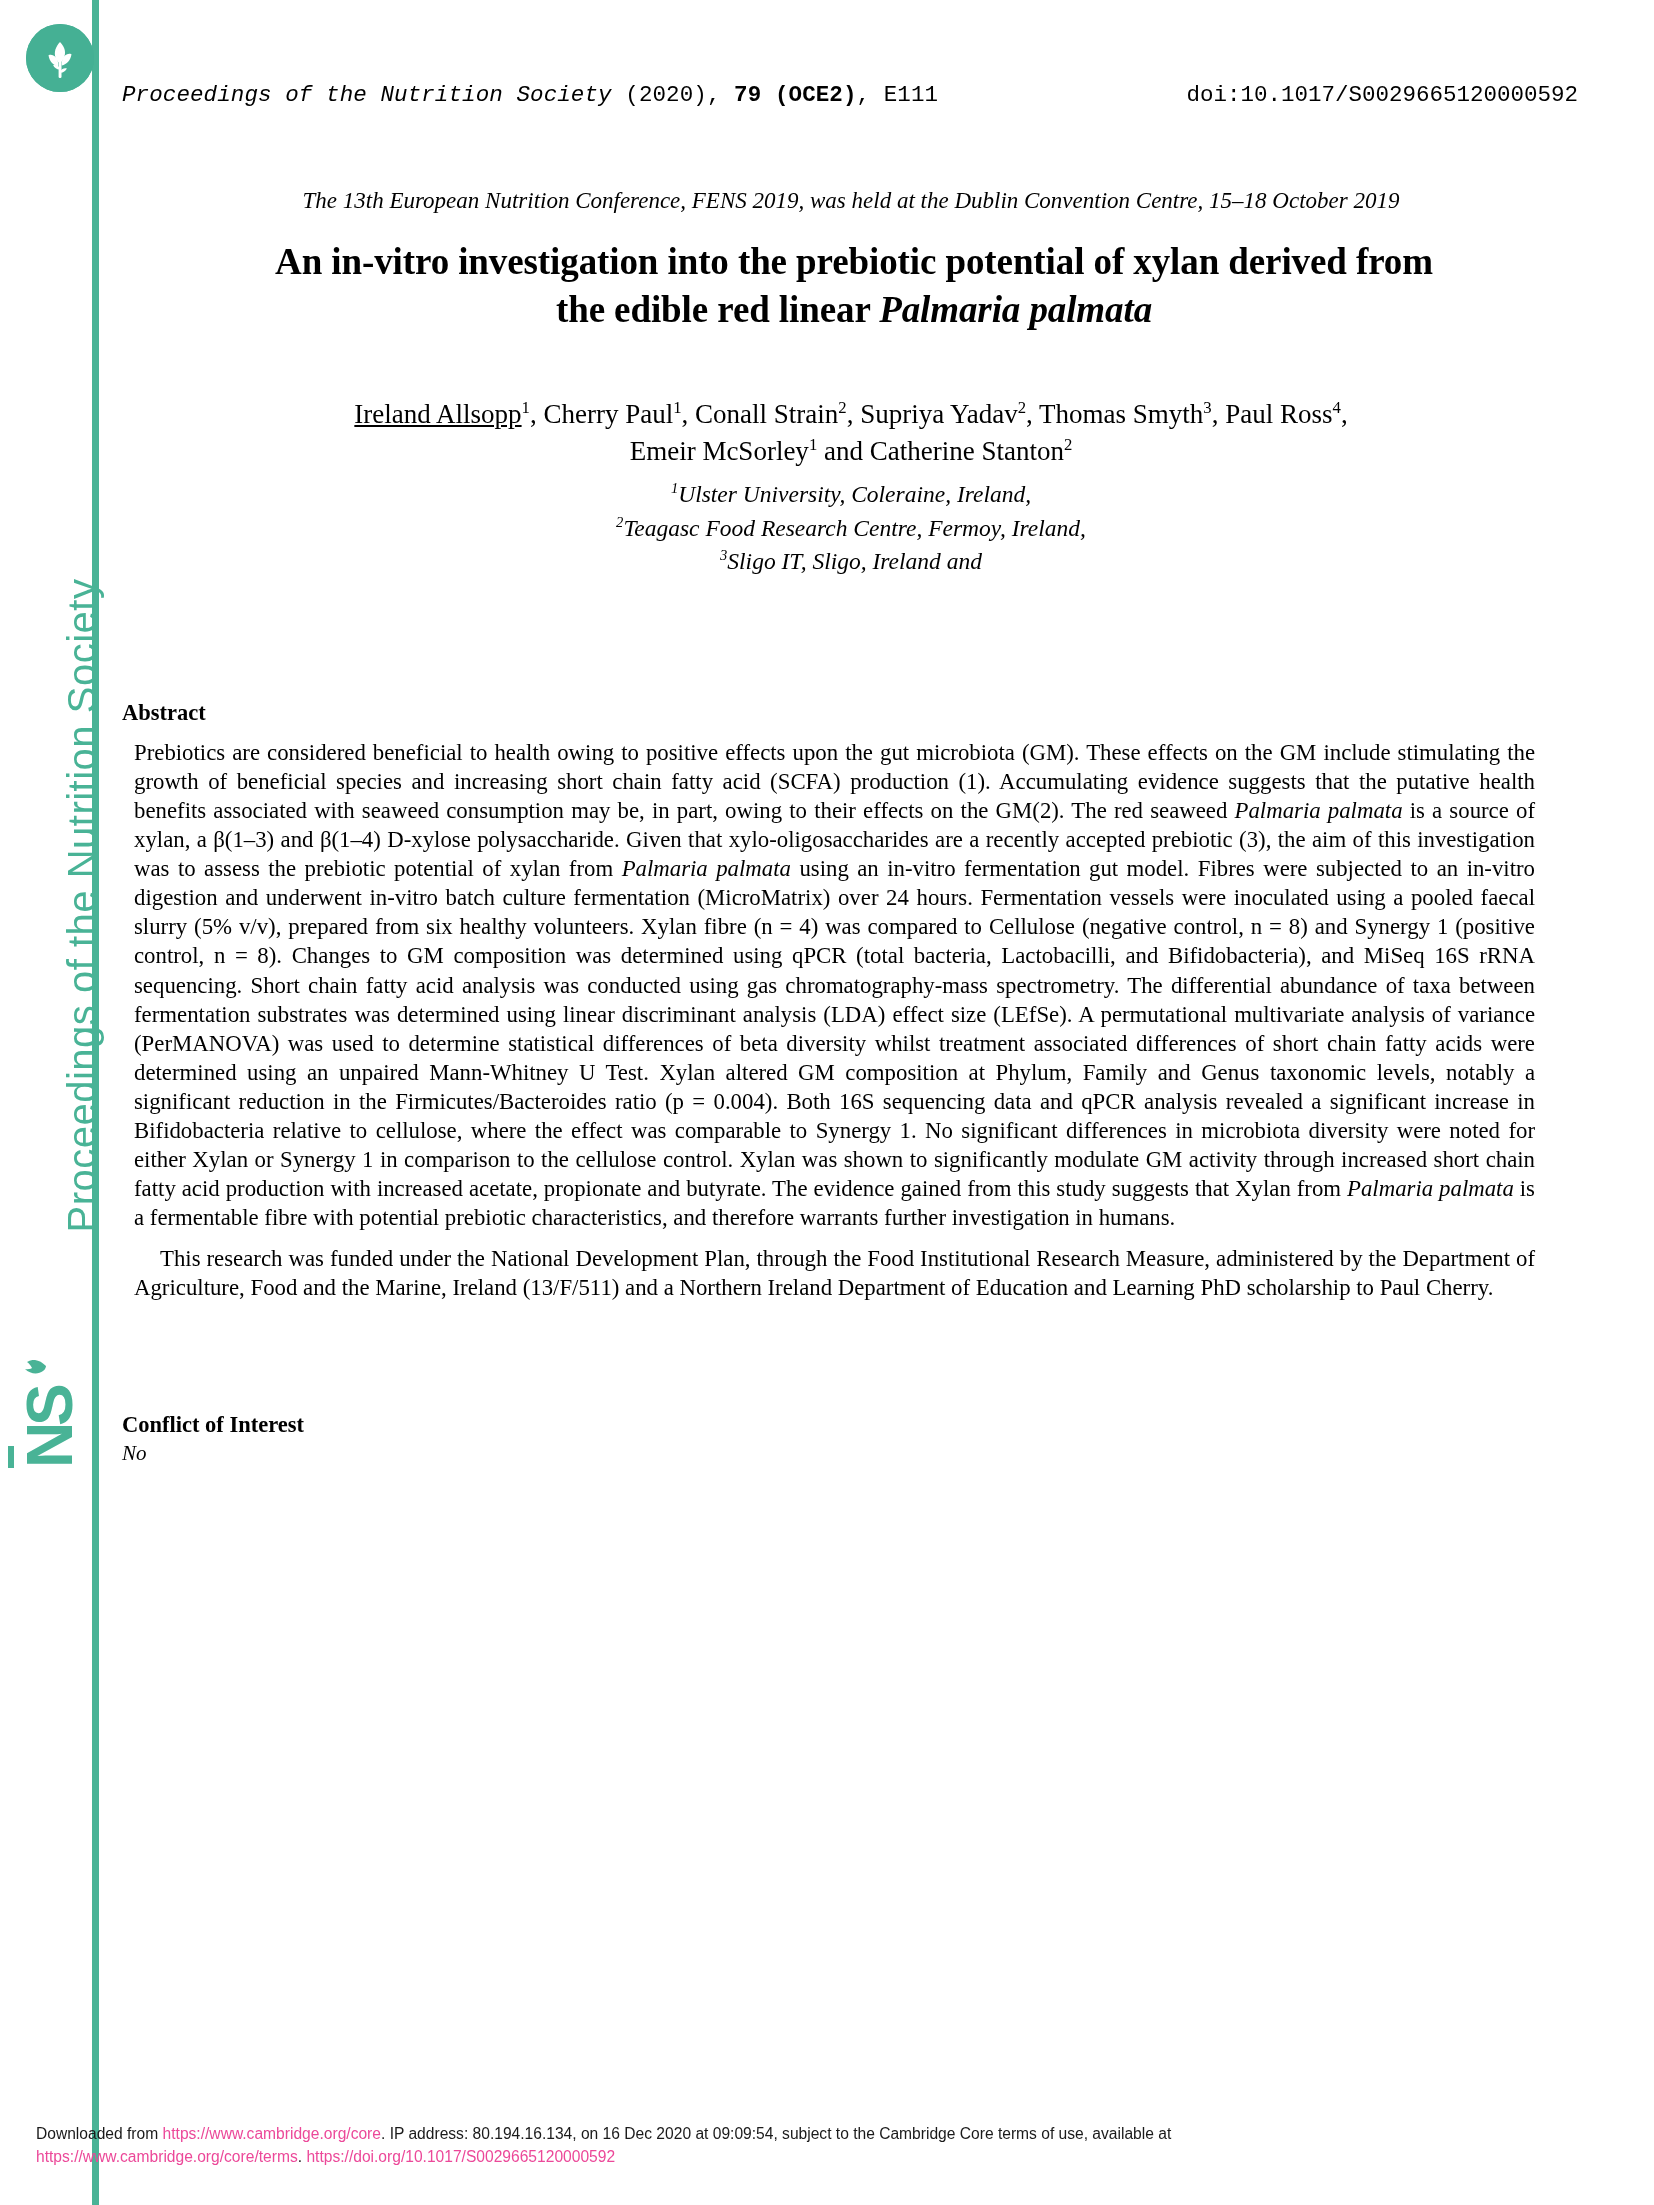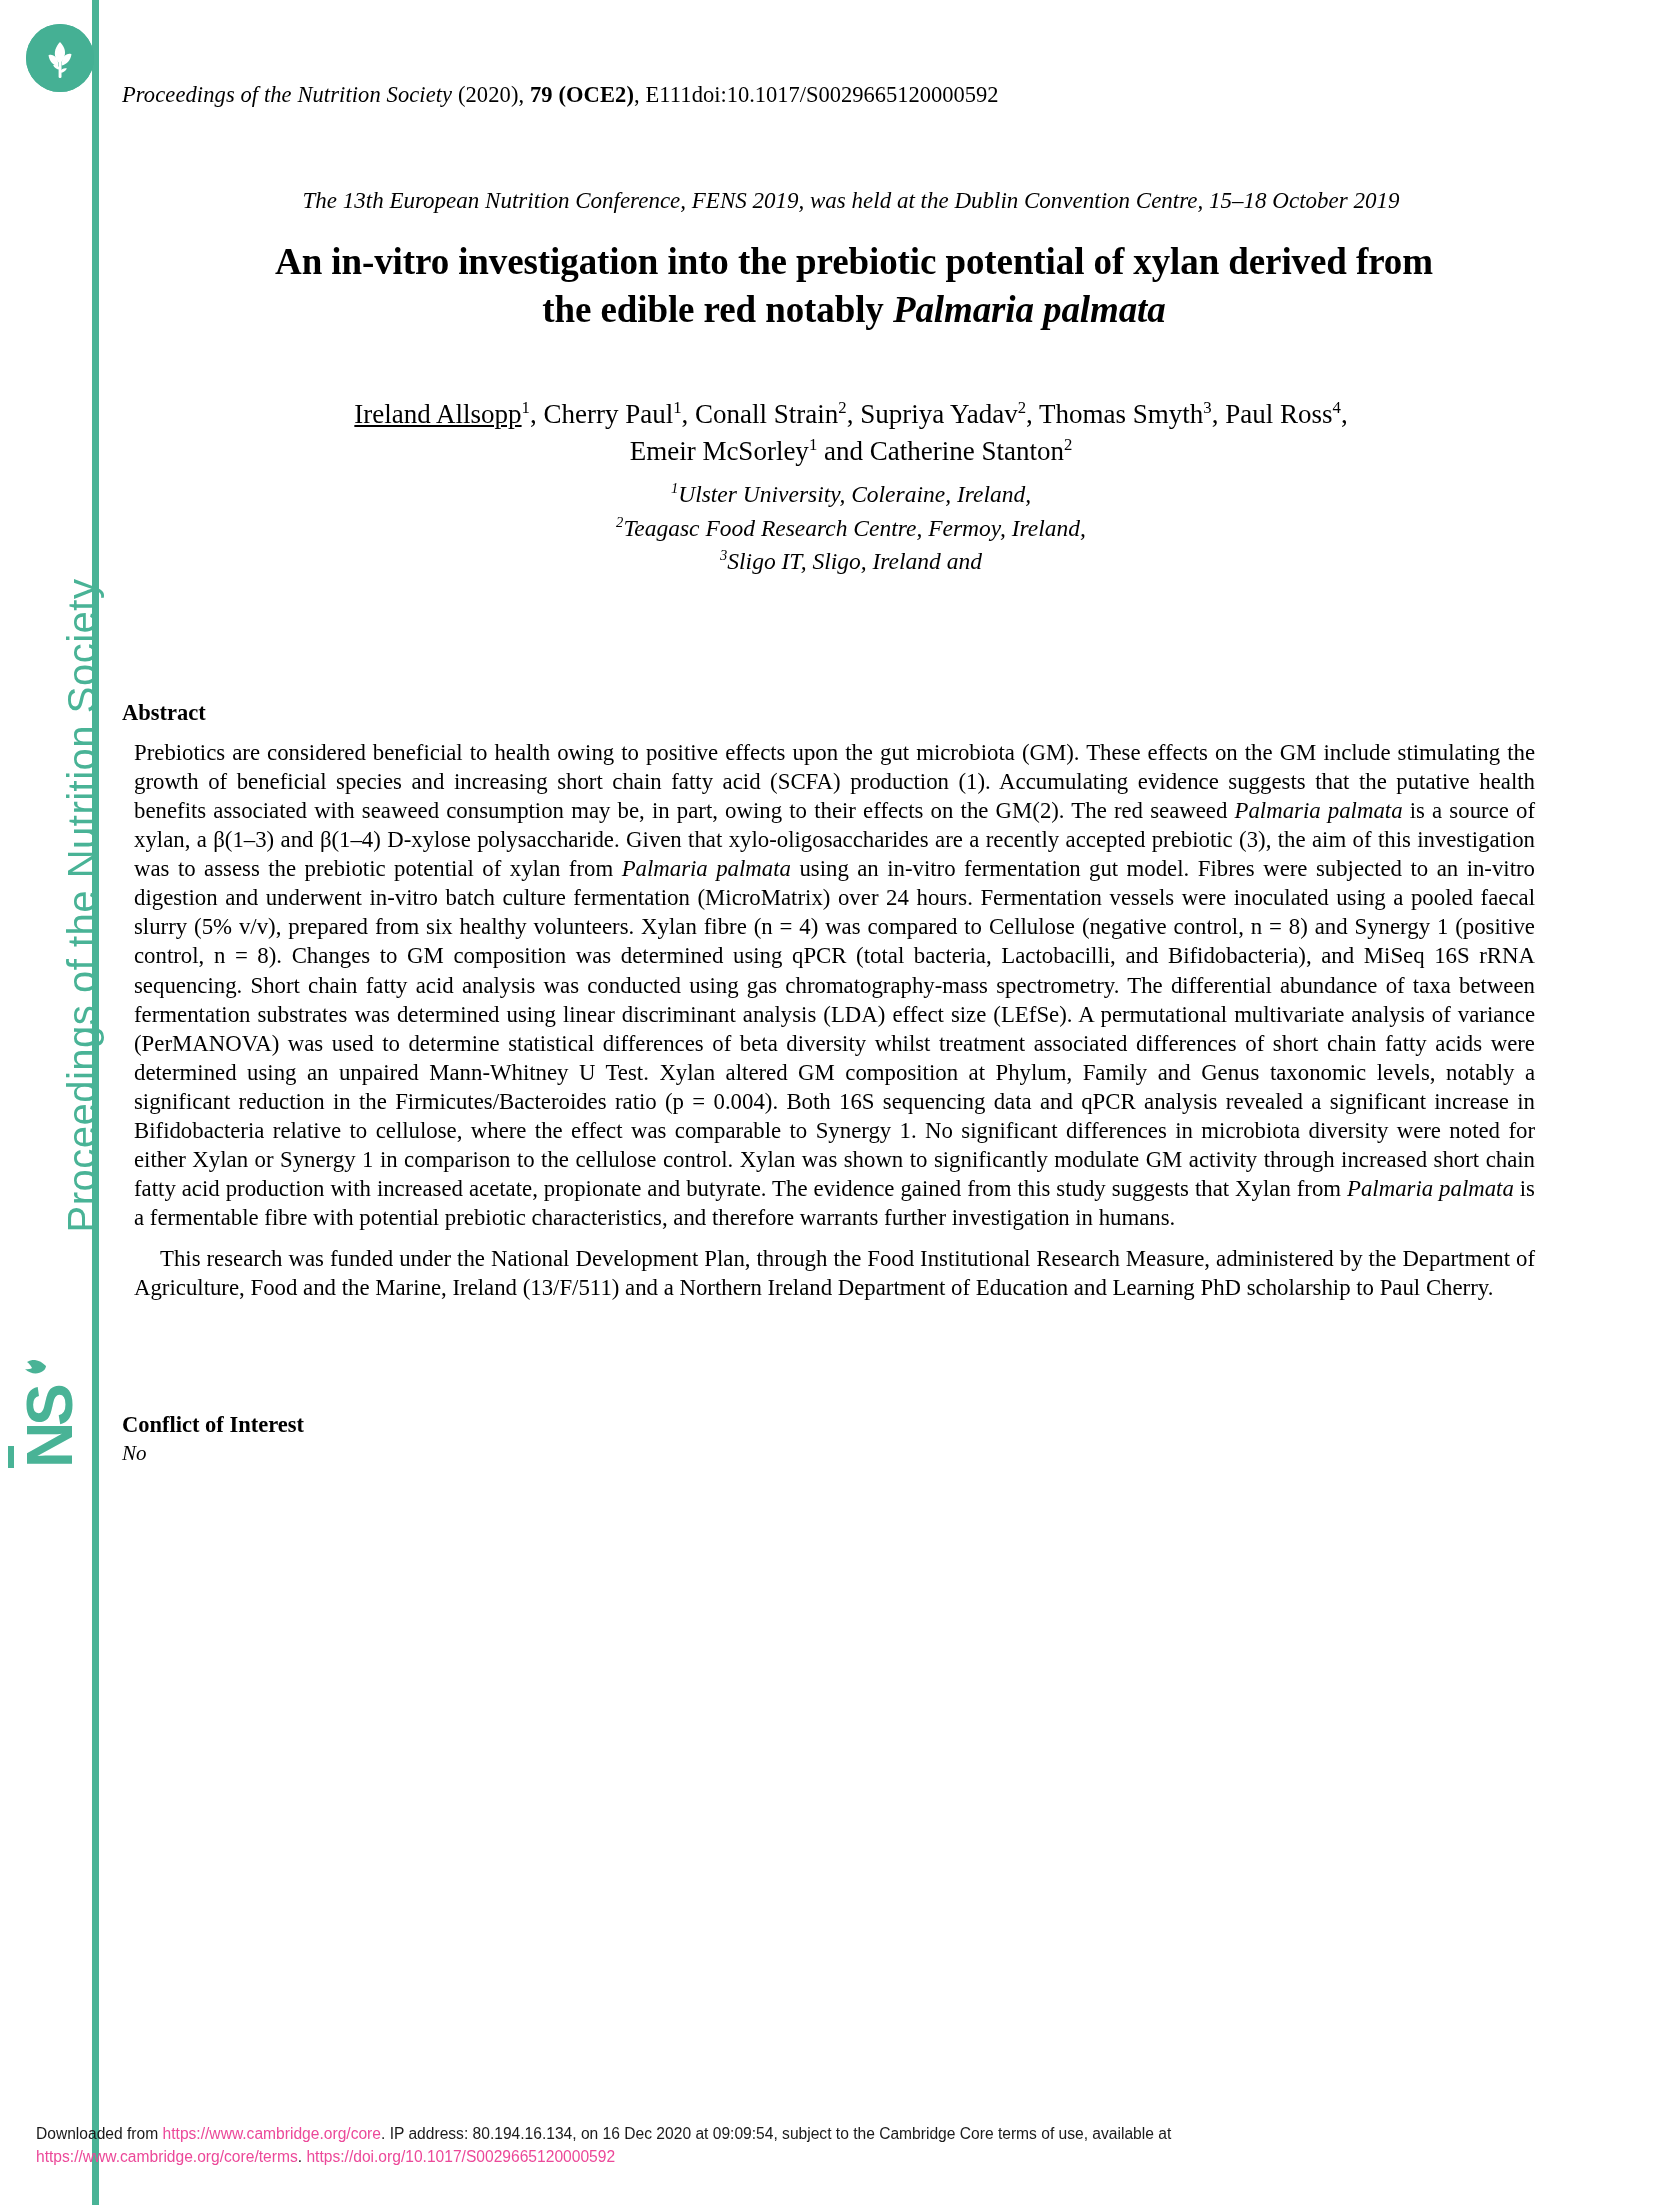--- a/index.html
+++ b/index.html
@@ -71,21 +71,23 @@
     top: 0;
     width: 1458px;
   }
 
   .hdr-row {
     position: absolute;
     top: 82px;
     left: 0px;
     width: 1458px;
     display: flex;
+    justify-content: space-between;
     align-items: baseline;
+    font-family: Liberation Mono, monospace;
   }
   .hdr-left {
     font-size: 22.5px;
     font-style: italic;
     letter-spacing: 0.1px;
     white-space: nowrap;
   }
   .hdr-left .up { font-style: normal; }
   .hdr-left .bld { font-style: normal; font-weight: bold; }
   .hdr-right {
@@ -233,21 +235,21 @@
 
     <div class="hdr-row">
       <div class="hdr-left"><span>Proceedings of the Nutrition Society</span><span class="up"> (2020), </span><span class="bld">79</span><span class="bld"> (OCE2)</span><span class="up">, E111</span></div>
       <div class="hdr-right">doi:10.1017/S0029665120000592</div>
     </div>
 
     <div class="conf-line">The 13th European Nutrition Conference, FENS 2019, was held at the Dublin Convention Centre, 15–18 October 2019</div>
 
     <div class="title">
       <span>An in-vitro investigation into the prebiotic potential of xylan derived from</span><br>
-      <span>the edible red notably </span><i>Palmaria palmata</i>
+      <span>the edible red linear </span><i>Palmaria palmata</i>
     </div>
 
     <div class="authors">
       <span class="u">Ireland Allsopp</span><sup>1</sup>, <span>Cherry Paul</span><sup>1</sup>, <span>Conall Strain</span><sup>2</sup>, <span>Supriya Yadav</span><sup>2</sup>, <span>Thomas Smyth</span><sup>3</sup>, <span>Paul Ross</span><sup>4</sup>,<br>
       <span>Emeir McSorley</span><sup>1</sup> <span>and</span> <span>Catherine Stanton</span><sup>2</sup>
     </div>
 
     <div class="affils">
       <div><sup>1</sup><span>Ulster University, Coleraine, Ireland,</span></div>
       <div><sup>2</sup><span>Teagasc Food Research Centre, Fermoy, Ireland,</span></div>

